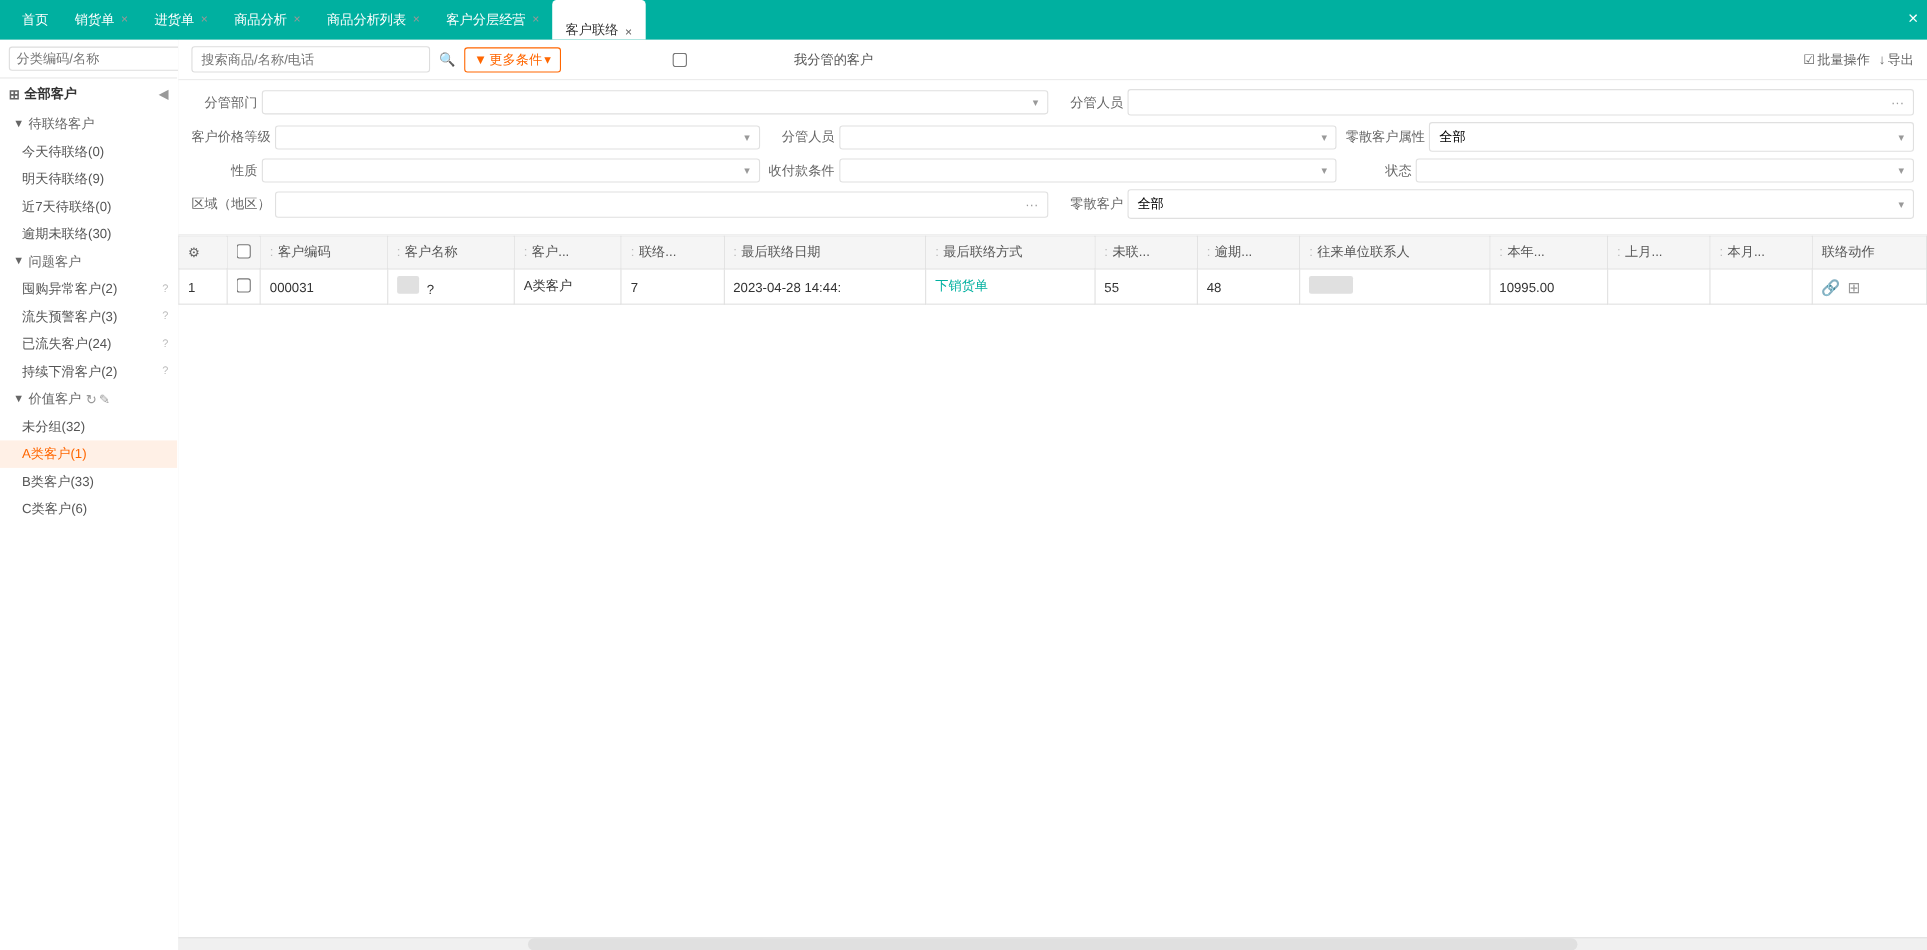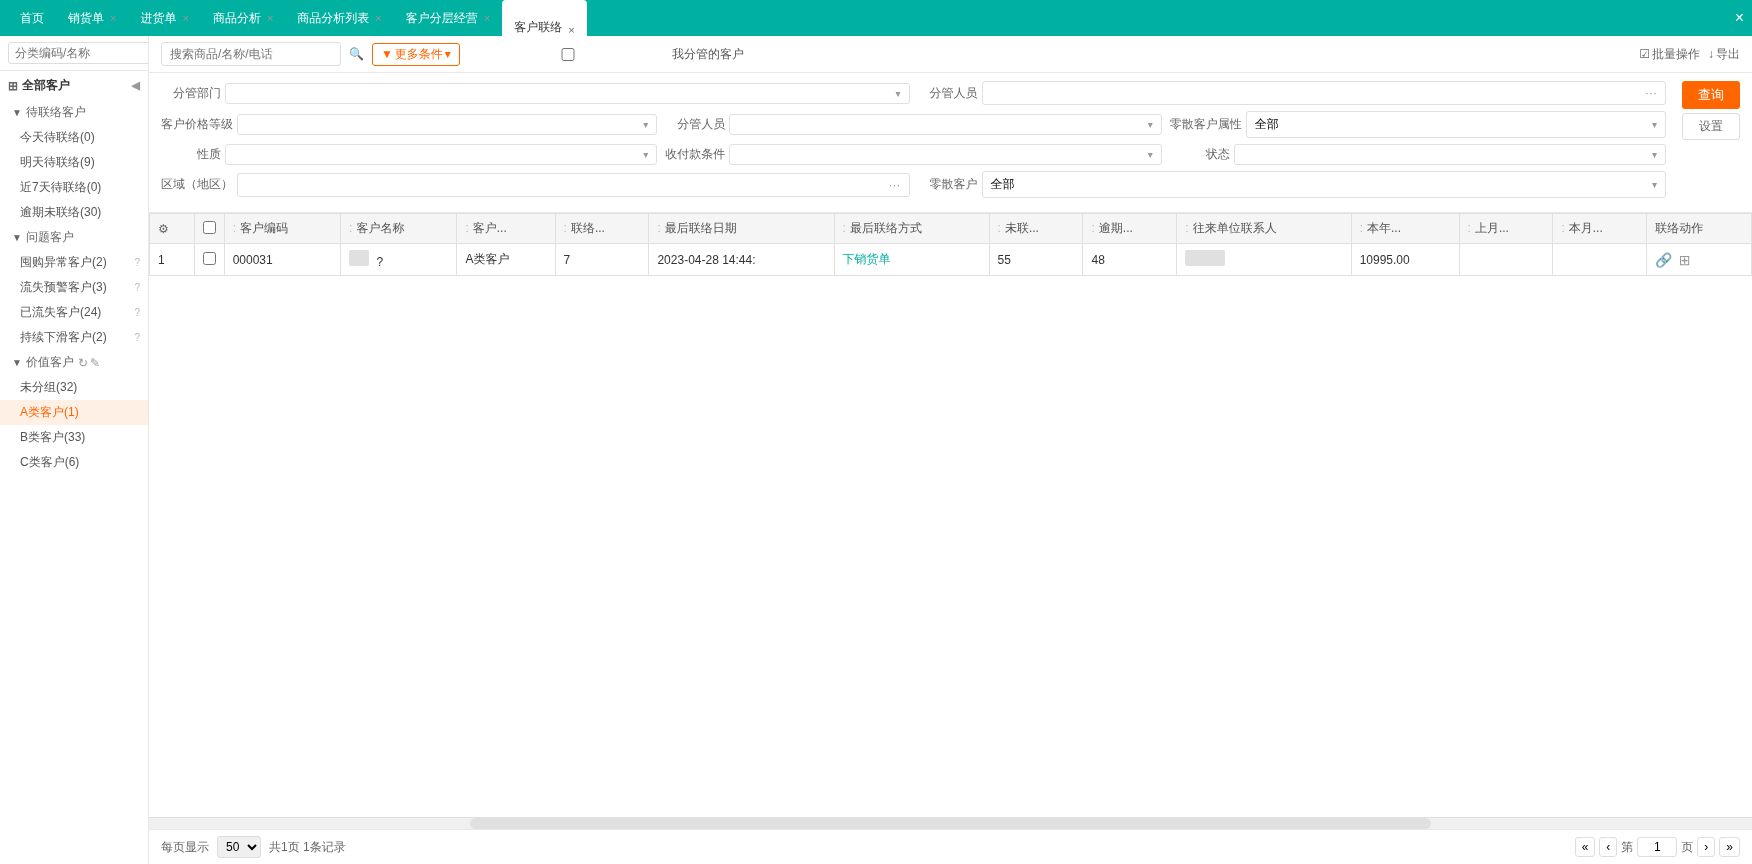--- a/index.html
+++ b/index.html
@@ -17,21 +17,21 @@
     .nav-tab.home { background: transparent; }
     .nav-tab.active { background: white; color: #333; border-radius: 4px 4px 0 0; align-items: flex-end; }
     .nav-tab .close-x { margin-left: 6px; font-size: 11px; color: #999; cursor: pointer; }
     .nav-tab.active .close-x { color: #666; }
     .top-nav-close { position: absolute; right: 8px; top: 50%; transform: translateY(-50%); color: white; cursor: pointer; font-size: 16px; }
 
     
     .main-layout { display: flex; height: calc(864px - 36px); }
 
     
-    .sidebar { width: 149px; background: white; border-right: 1px solid #e8e8e8; overflow-y: auto; flex-shrink: 0; }
+    .sidebar { width: 162px; background: white; border-right: 1px solid #e8e8e8; overflow-y: auto; flex-shrink: 0; }
     .sidebar-search { display: flex; align-items: center; padding: 6px 8px; border-bottom: 1px solid #e8e8e8; }
     .sidebar-search input { border: 1px solid #ddd; border-radius: 3px; padding: 3px 6px; flex: 1; font-size: 12px; }
     .sidebar-group-header { display: flex; align-items: center; padding: 6px 8px; font-weight: bold; font-size: 13px; color: #333; }
     .sidebar-group-header .grid-icon { margin-right: 4px; color: #666; }
     .sidebar-group-header .collapse-btn { margin-left: auto; cursor: pointer; color: #999; font-size: 11px; }
     .sidebar-section-label { display: flex; align-items: center; padding: 4px 8px 4px 12px; color: #666; font-size: 12px; }
     .sidebar-section-label .arrow { margin-right: 4px; font-size: 10px; }
     .sidebar-item { padding: 4px 8px 4px 20px; cursor: pointer; color: #555; display: flex; align-items: center; justify-content: space-between; }
     .sidebar-item.active { background: #fff0e6; color: #f60; }
     .sidebar-item .icon-q { color: #bbb; margin-left: 4px; font-size: 10px; }
@@ -191,21 +191,21 @@
       <span>B类客户(33)</span>
     </div>
     <div class="sidebar-item">
       <span>C类客户(6)</span>
     </div>
   </div>
 
   <div class="content">
 
     <div class="filter-bar">
-      <input type="text" style="width: 180px;" placeholder="搜索商品/名称/电话">
+      <input type="text" style="width: 217px;" placeholder="搜索商品/名称/电话">
       <span style="color:#00b0a0;cursor:pointer;">🔍</span>
       <div class="filter-more">
         <span>▼</span>
         <span>更多条件</span>
         <span>▾</span>
       </div>
       <label class="my-customer">
         <input type="checkbox" style="">
         <span>我分管的客户</span>
       </label>
@@ -299,24 +299,20 @@
               </div>
             </div>
             <div class="filter-item">
               <span class="filter-label">零散客户</span>
               <div class="filter-input" style="flex:1;">
                 <span>全部</span>
                 <span class="arrow-down">▾</span>
               </div>
             </div>
           </div>
-        </div>
-        <div class="filter-right-btns">
-          <button class="query-btn">查询</button>
-          <button class="setting-btn">设置</button>
         </div>
       </div>
     </div>
 
     <div class="table-area">
       <table>
         <thead>
           <tr>
             <th>
               <span class="gear-icon">⚙</span>
@@ -372,30 +368,14 @@
             </td>
           </tr>
         </tbody>
       </table>
     </div>
 
     <div class="horizontal-scroll">
       <div class="scroll-track"></div>
     </div>
 
-    <div class="bottom-bar">
-      <span class="per-page-label">每页显示</span>
-      <select class="per-page-select">
-        <option>50</option>
-      </select>
-      <span class="total-info">共1页 1条记录</span>
-      <div class="pagination">
-        <button class="page-btn">«</button>
-        <button class="page-btn">‹</button>
-        <span>第</span>
-        <input type="text" class="page-input" value="1" style="">
-        <span>页</span>
-        <button class="page-btn">›</button>
-        <button class="page-btn">»</button>
-      </div>
-    </div>
   </div>
 </div>
 
 </body></html>

